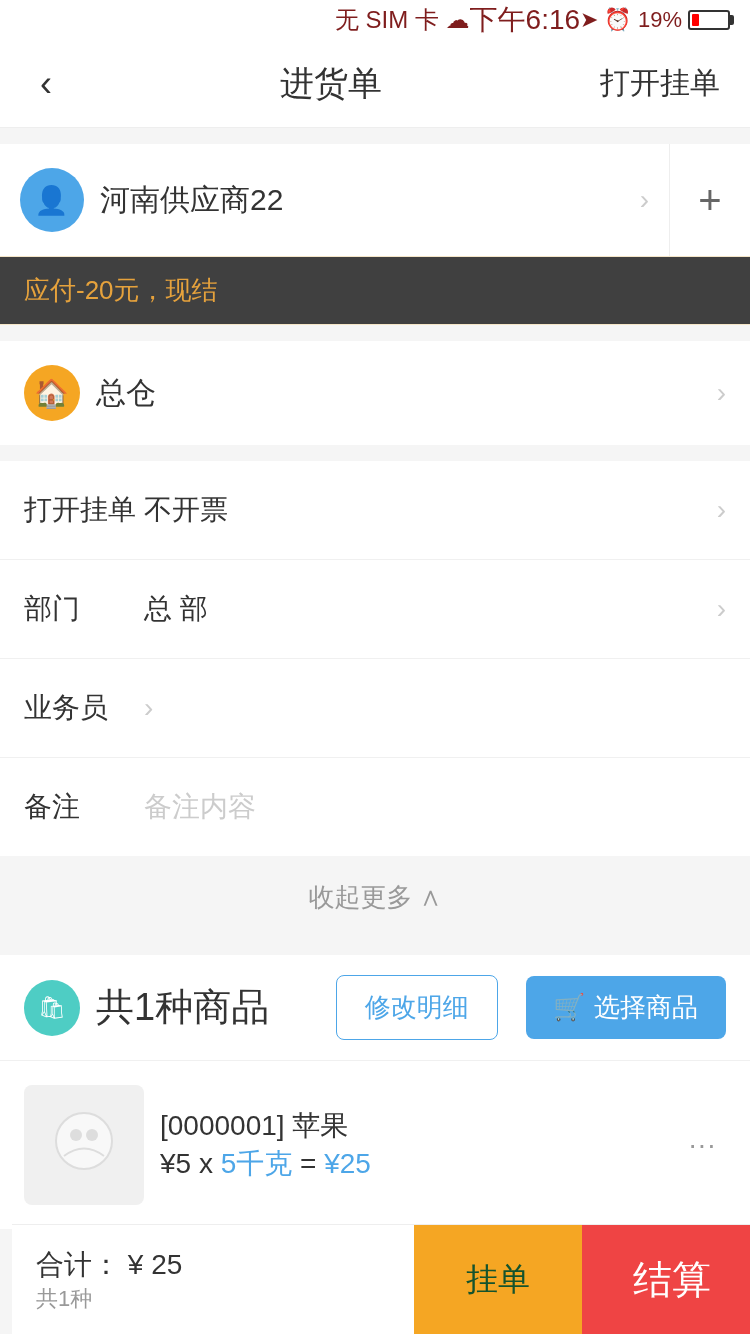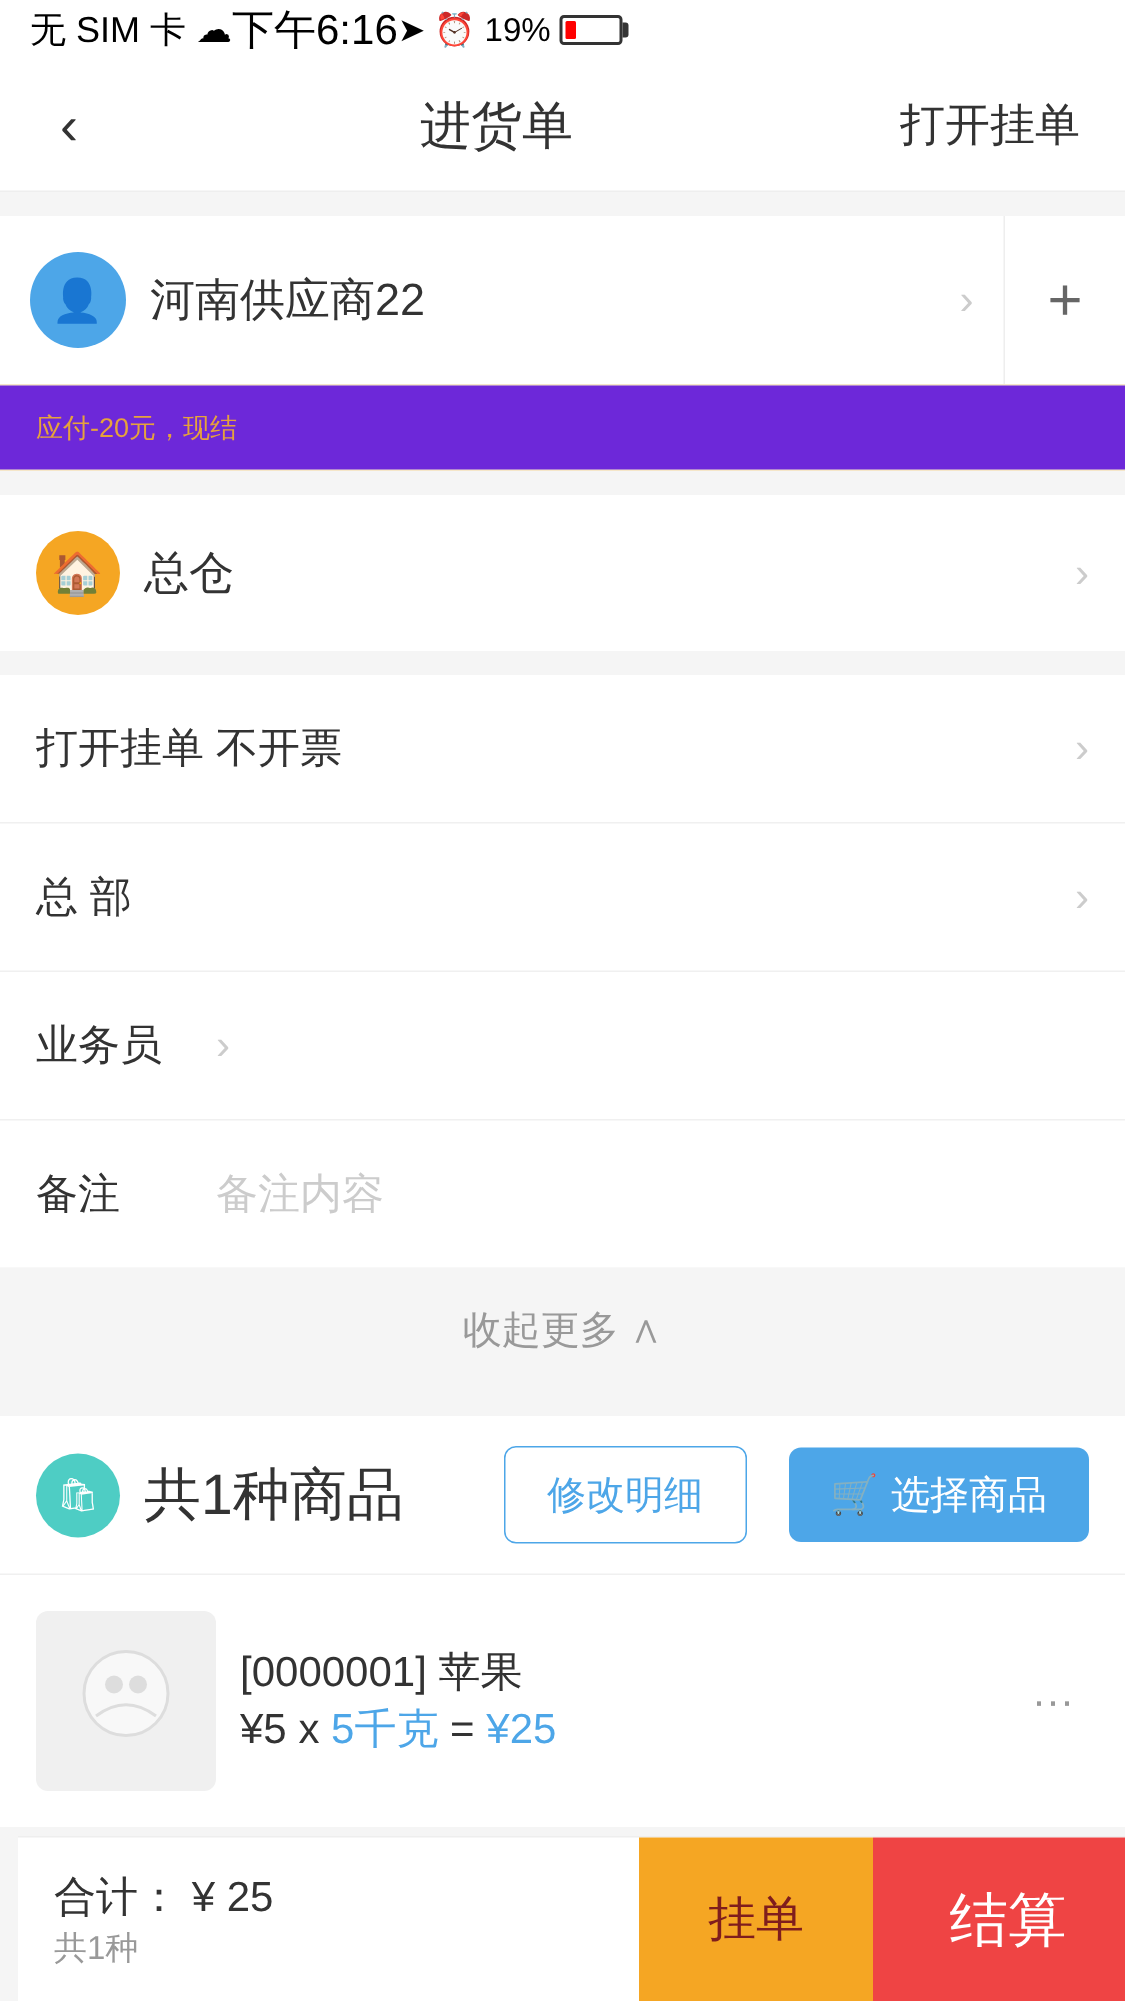--- a/index.html
+++ b/index.html
@@ -13,24 +13,24 @@
       color: #333;
       position: relative;
     }
 
     
     .status-bar {
       height: 40px;
       background: #fff;
       display: flex;
       align-items: center;
-      justify-content: flex-start;
+      justify-content: flex-end;
       padding: 16px 20px;
       font-size: 24px;
-      color: #000000;
+      color: #7f1d1d;
     }
     .status-left { display: flex; align-items: center; gap: 8px; }
     .status-center { font-size: 28px; font-weight: 500; }
     .status-right { display: flex; align-items: center; gap: 6px; font-size: 22px; }
     .battery-icon {
       width: 42px; height: 20px;
       border: 2px solid #333;
       border-radius: 3px;
       position: relative;
       display: inline-flex;
@@ -135,23 +135,23 @@
       display: flex;
       align-items: center;
       justify-content: center;
       cursor: pointer;
       font-size: 40px;
       color: #666;
     }
 
     
     .notice-bar {
-      background: #6d28d9;
+      background: #404040;
       padding: 16px 24px;
-      font-size: 18px;
+      font-size: 26px;
       color: #e6a23c;
       border-top: 1px solid #f5e6c8;
       border-bottom: 1px solid #f5e6c8;
       margin-bottom: 16px;
     }
 
     
     .warehouse-section {
       background: #fff;
       margin-bottom: 16px;
@@ -333,23 +333,23 @@
       display: flex;
       flex-direction: column;
       justify-content: center;
       padding: 0 24px;
     }
     .total-sub {
       font-size: 22px;
       color: #999;
     }
     .btn-hang {
-      width: 156px;
+      width: 168px;
       background: #f5a623;
-      color: #7f1d1d;
+      color: #14532d;
       display: flex;
       align-items: center;
       justify-content: center;
       font-size: 32px;
       cursor: pointer;
     }
     .btn-checkout {
       width: 180px;
       background: #ef4444;
       color: #fff;
@@ -416,20 +416,21 @@
 
   <div class="form-section">
 
     <div class="form-row">
       <div class="form-label">打开挂单</div>
       <div class="form-value">不开票</div>
       <div class="chevron-right">›</div>
     </div>
 
     <div class="form-row">
+      <div class="form-label">部门</div>
       <div class="form-value">总 部</div>
       <div class="chevron-right">›</div>
     </div>
 
     <div class="form-row">
       <div class="form-label">业务员</div>
       <div class="chevron-right">›</div>
     </div>
 
     <div class="form-row">

